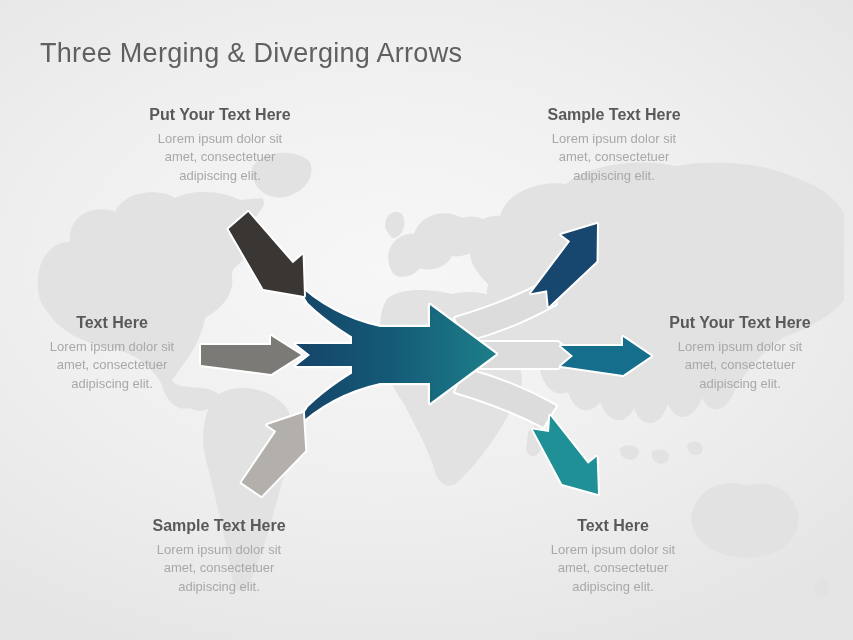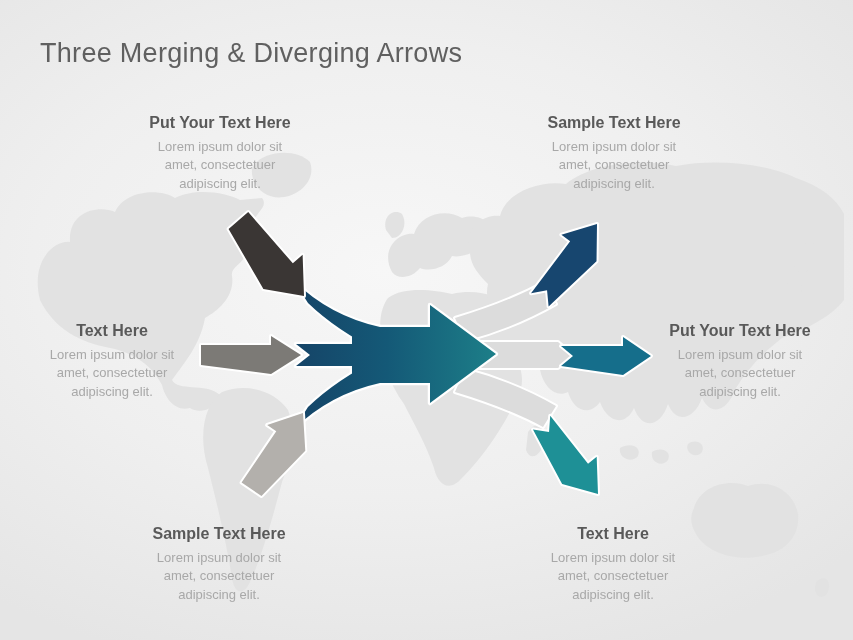--- a/index.html
+++ b/index.html
@@ -7,21 +7,21 @@
     position:relative;width:853px;height:640px;overflow:hidden;
     background:radial-gradient(ellipse 75% 65% at 45% 42%, #f7f7f7 0%, #efefef 55%, #e5e5e5 100%);
     font-family:"Liberation Sans", sans-serif;
     text-decoration:underline;
   }
   .slide-title{
     position:absolute;left:40px;top:38px;
     font-size:27px;color:#606060;letter-spacing:.3px;font-weight:400;
   }
   .layer{position:absolute;left:0;top:0;width:853px;height:640px;}
-  .tb{position:absolute;text-align:center;margin-top:8px;}
+  .tb{position:absolute;text-align:center;}
   .tb-h{font-size:16px;font-weight:700;color:#595959;margin-bottom:6px;}
   .tb-b{font-size:13px;line-height:1.42;color:#a8a8a8;white-space:pre-line;}
   .tb-tl{left:110px;top:106px;width:220px;}
   .tb-tr{left:504px;top:106px;width:220px;}
   .tb-ml{left:22px;top:314px;width:180px;}
   .tb-mr{left:647px;top:314px;width:186px;}
   .tb-bl{left:109px;top:517px;width:220px;}
   .tb-br{left:503px;top:517px;width:220px;}
 </style>
 </head>

